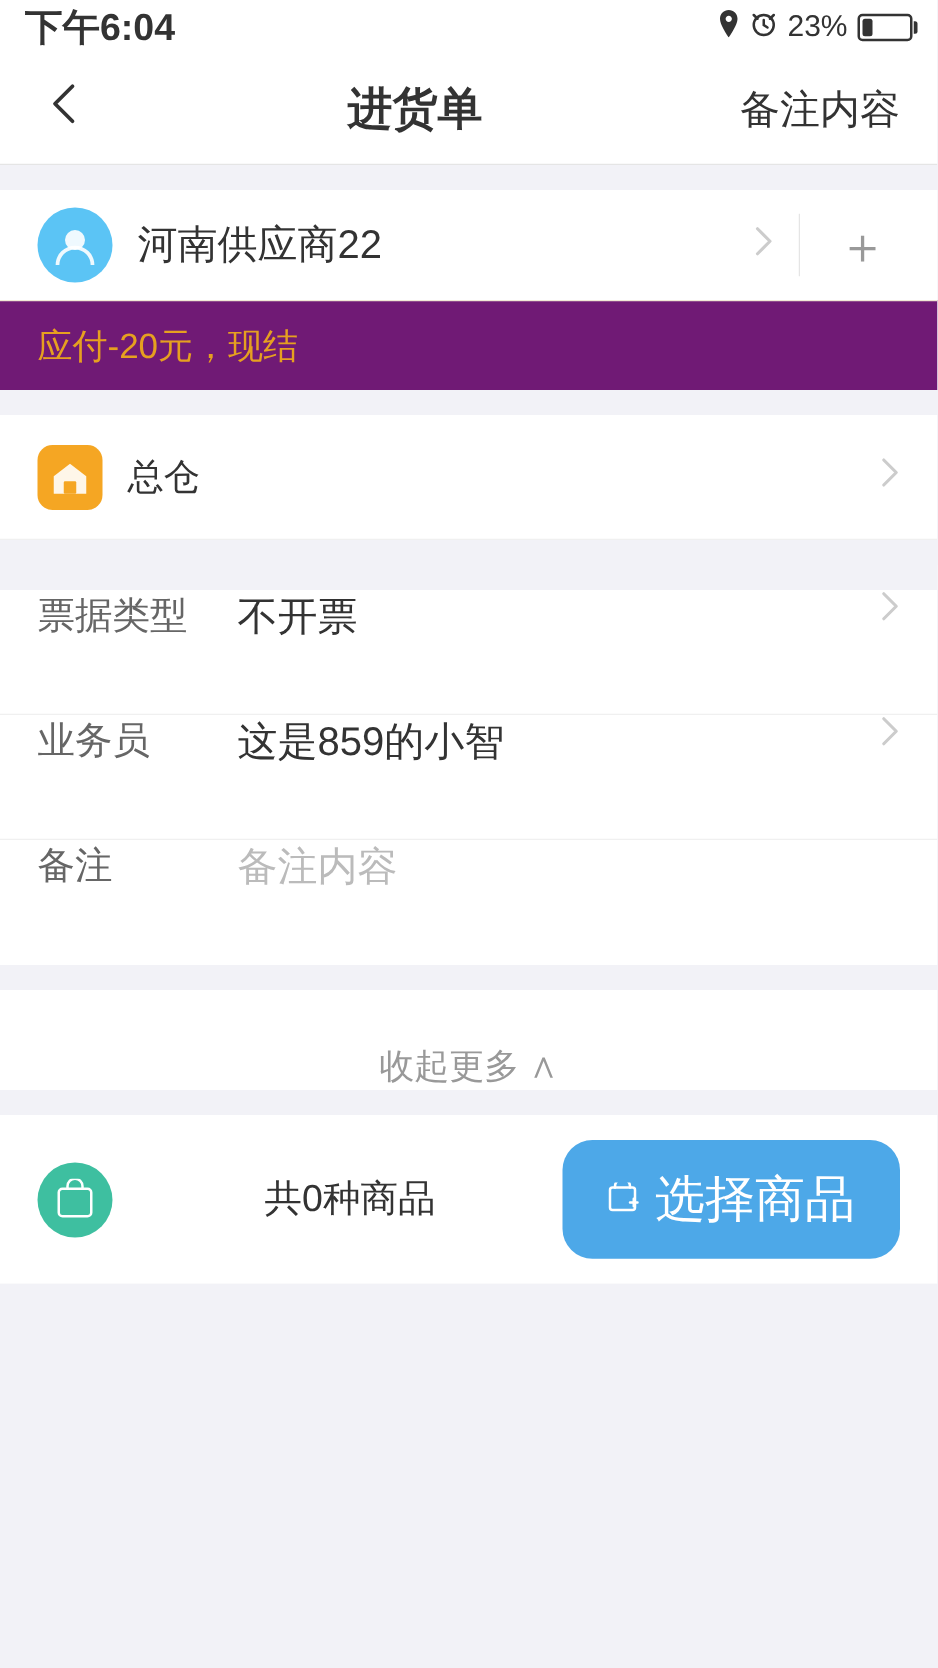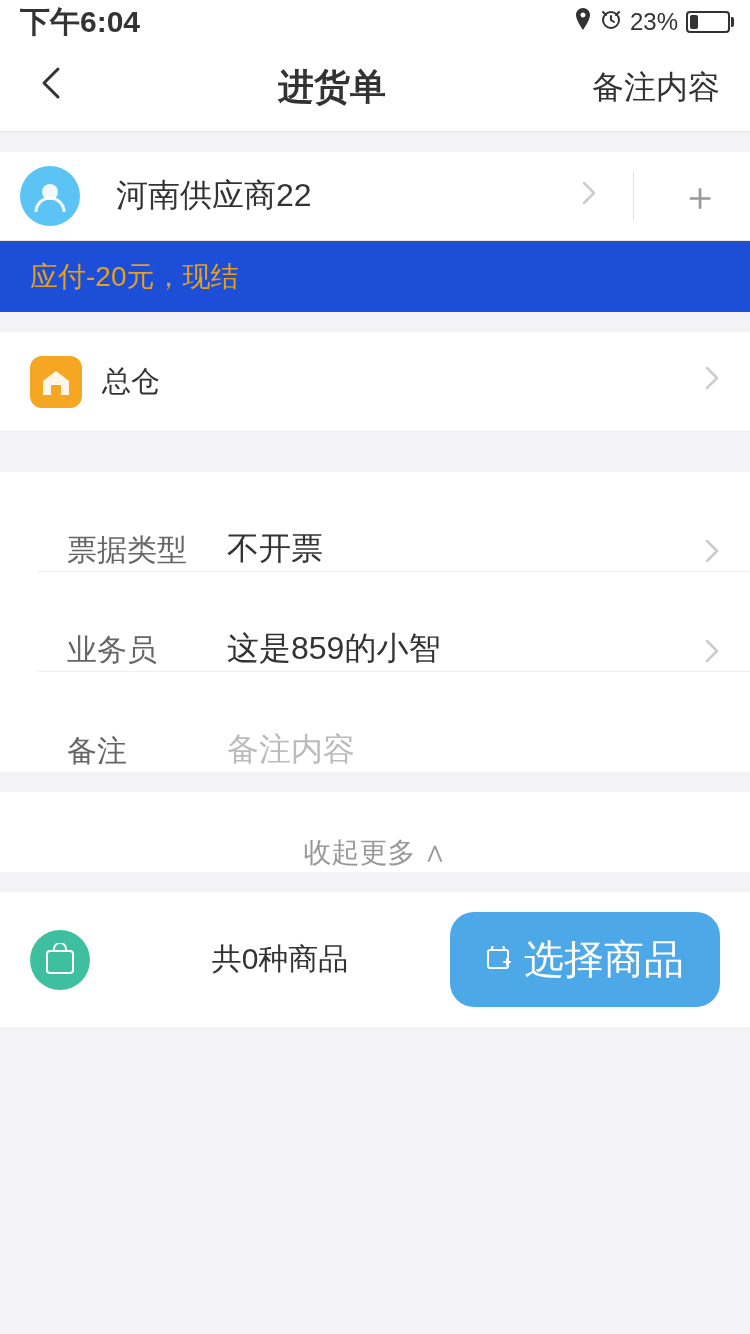--- a/index.html
+++ b/index.html
@@ -76,24 +76,23 @@
     
     .card {
       background: #fff;
       margin-bottom: 0;
     }
 
     
     .supplier-row {
       display: flex;
       align-items: center;
-      padding: 0 20px;
+      padding: 0 30px;
       height: 88px;
       background: #fff;
-      gap: 16px;
     }
     .supplier-avatar {
       width: 60px; height: 60px;
       border-radius: 50%;
       background: #5bc4f5;
       display: flex; align-items: center; justify-content: center;
       margin-right: 20px;
       flex-shrink: 0;
     }
     .supplier-avatar svg { width: 36px; height: 36px; }
@@ -115,42 +114,41 @@
     }
     .add-btn {
       font-size: 40px;
       color: #999;
       cursor: pointer;
       padding: 10px;
     }
 
     
     .notice-banner {
-      background: #1d4ed8;
+      background: #701a75;
       padding: 16px 30px;
       border-top: 1px solid #f0e8d5;
     }
     .notice-text {
       font-size: 28px;
       color: #e6a020;
     }
 
     
     .form-section {
       background: #fff;
       margin-top: 20px;
     }
     .form-row {
       display: flex;
-      align-items: flex-end;
+      align-items: flex-start;
       padding: 0 30px;
       height: 100px;
       border-bottom: 1px solid #f0f0f0;
       position: relative;
-      margin-left: 37px;
     }
     .form-row:last-child {
       border-bottom: none;
     }
     .form-label {
       font-size: 30px;
       color: #666;
       width: 140px;
       flex-shrink: 0;
     }

